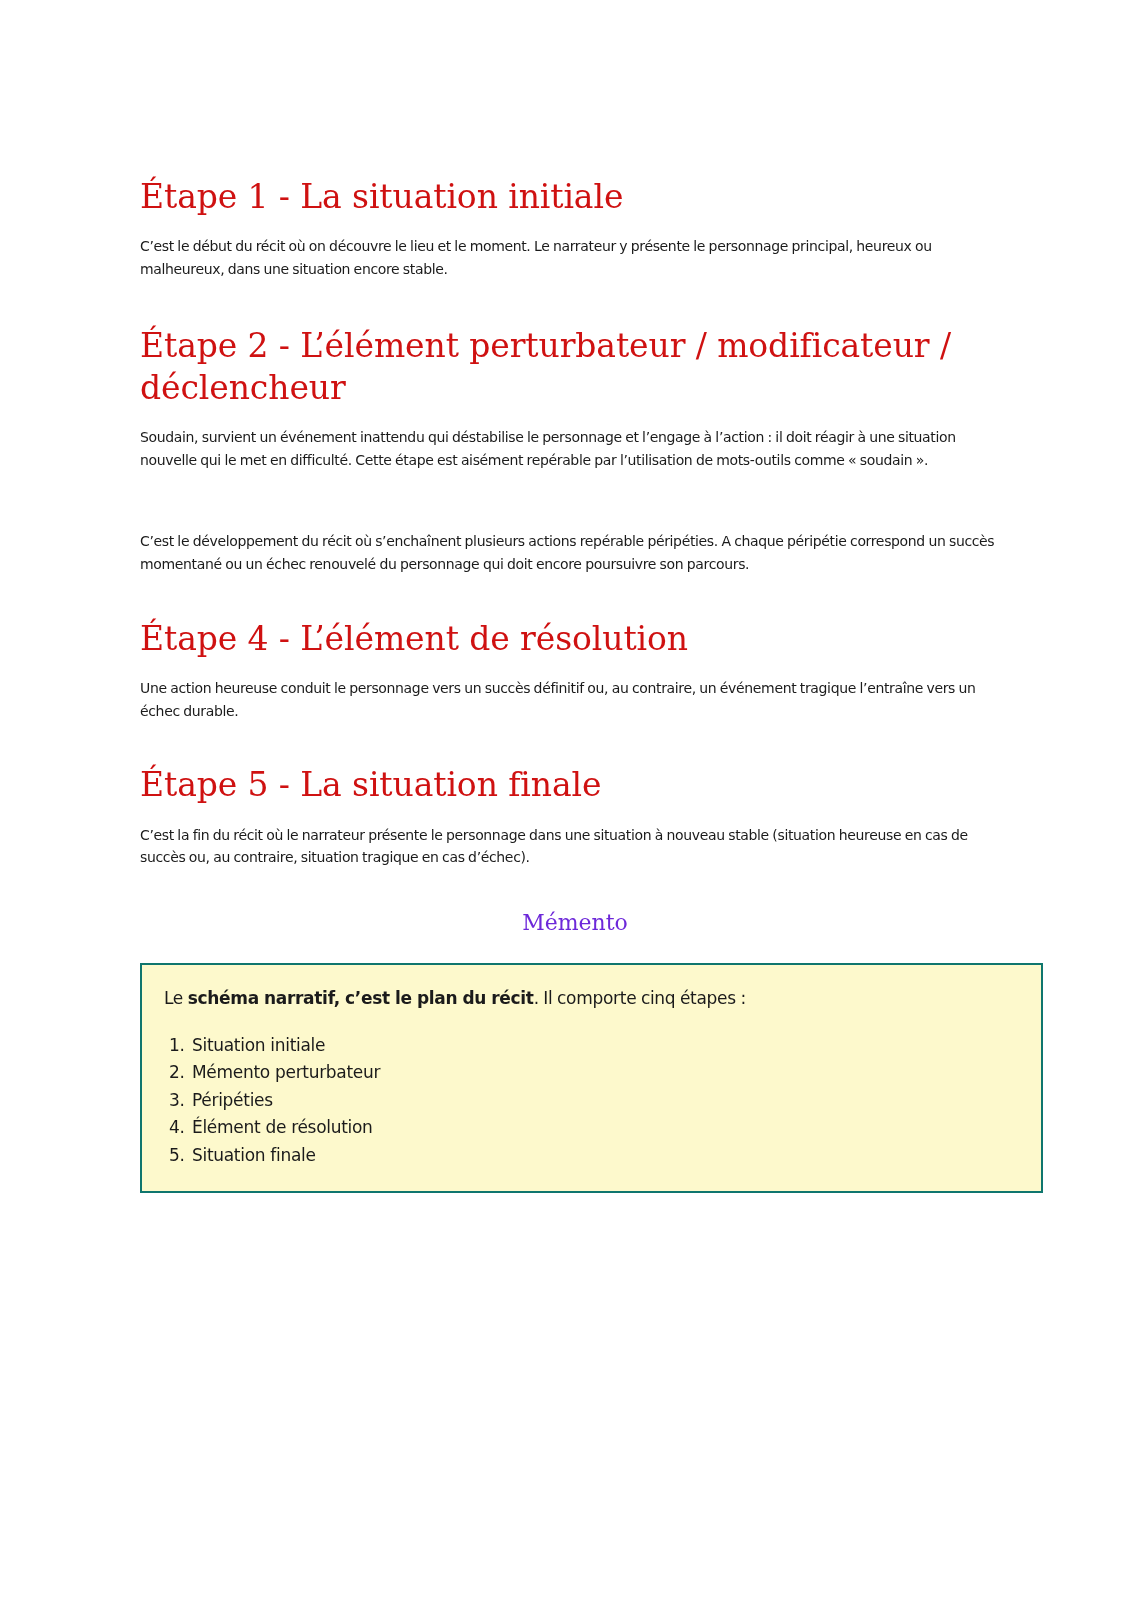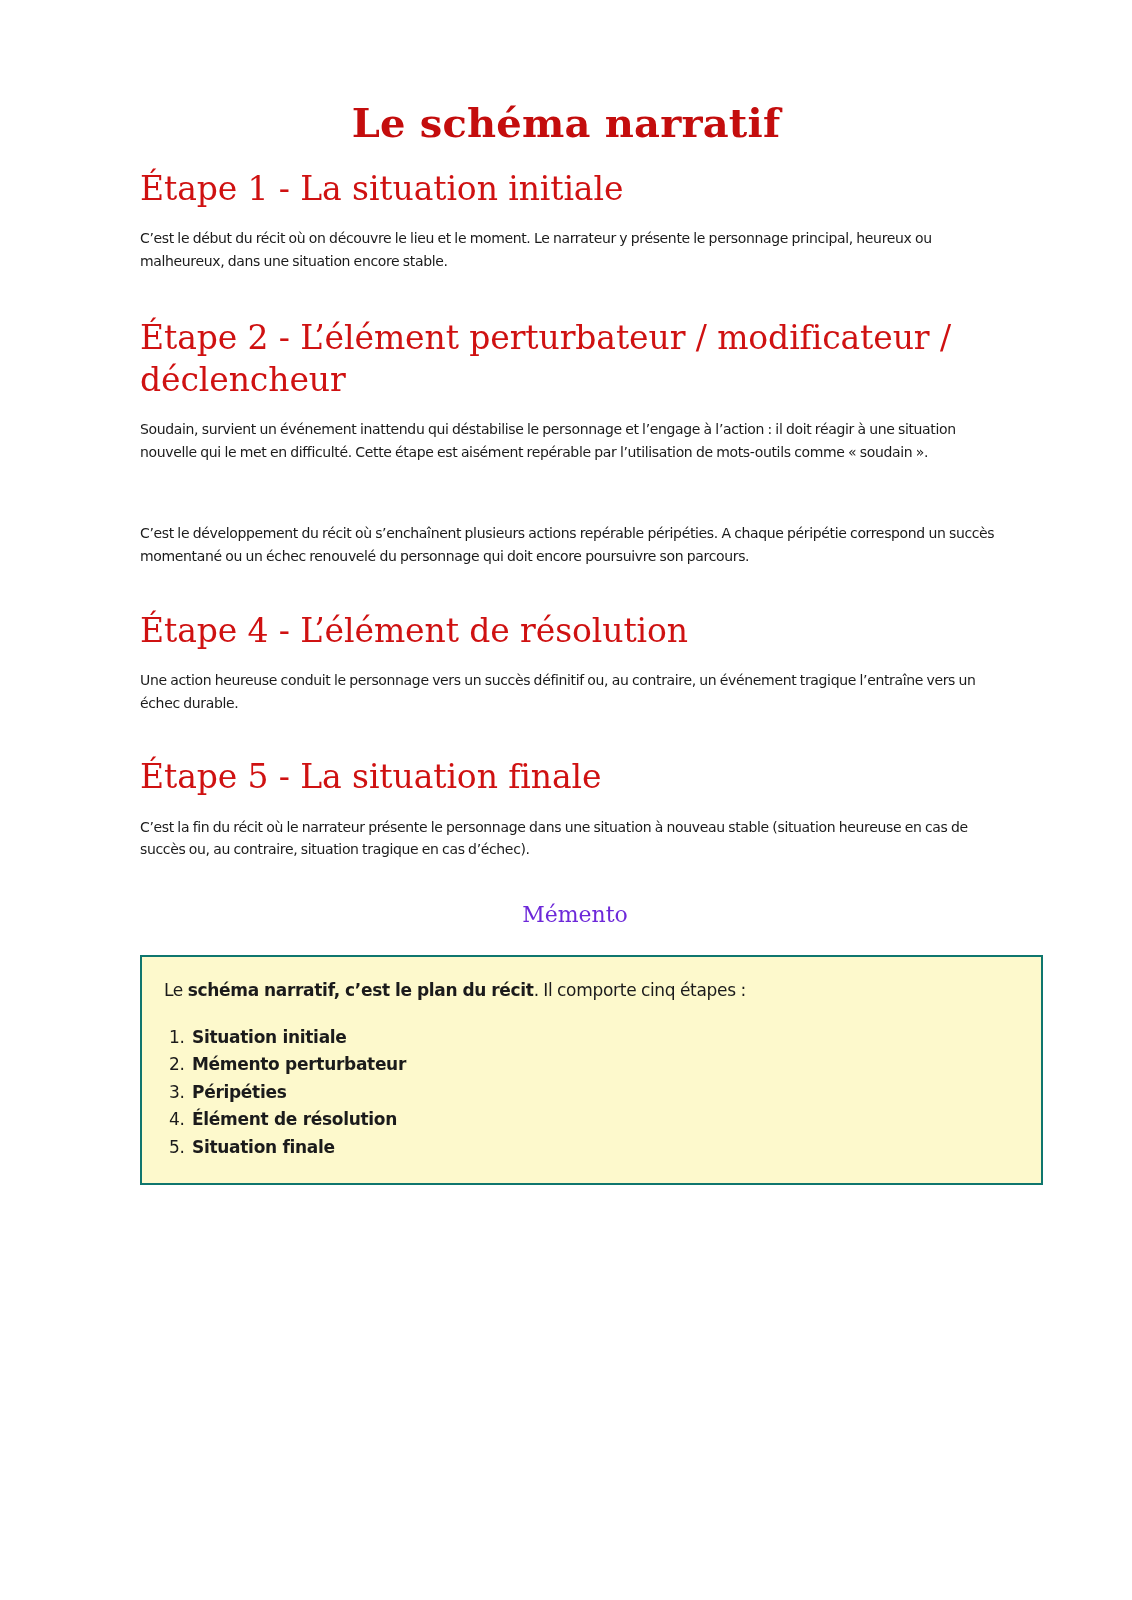--- a/index.html
+++ b/index.html
@@ -28,21 +28,21 @@
     font-family: "DejaVu Serif", serif;
     font-weight: bold;
     font-size: 40px;
     letter-spacing: 0.2px;
     color: #c40d0d;
     line-height: 1.1;
   }
   .content {
     position: absolute;
     left: 140px;
-    top: 168px;
+    top: 176px;
     width: 870px;
   }
   h2.step-heading {
     font-family: "DejaVu Serif", serif;
     font-weight: normal;
     font-size: 33px;
     line-height: 1.28;
     color: #cf1111;
     margin: 0;
     padding: 0;
@@ -103,30 +103,29 @@
     font-size: 17px;
     color: #1b1b1b;
     line-height: 1.62;
   }
   ol.memento-list li {
     font-weight: normal;
     letter-spacing: -0.2px;
     padding-left: 2px;
   }
   ol.memento-list li span {
-    font-weight: bold;
+    font-weight: normal;
     letter-spacing: -0.3px;
   }
 </style>
 </head>
 <body>
 
 <div class="page">
 
-  <h1 class="doc-title">Le schéma narratif</h1>
 
   <div class="content">
 
     <div class="step-block">
       <h2 class="step-heading">Étape 1 - La situation initiale</h2>
       <p class="body-text">C’est le début du récit où on découvre le lieu et le moment. Le narrateur y présente le personnage principal, heureux ou malheureux, dans une situation encore stable.</p>
     </div>
 
     <div class="gap-1"></div>
 

